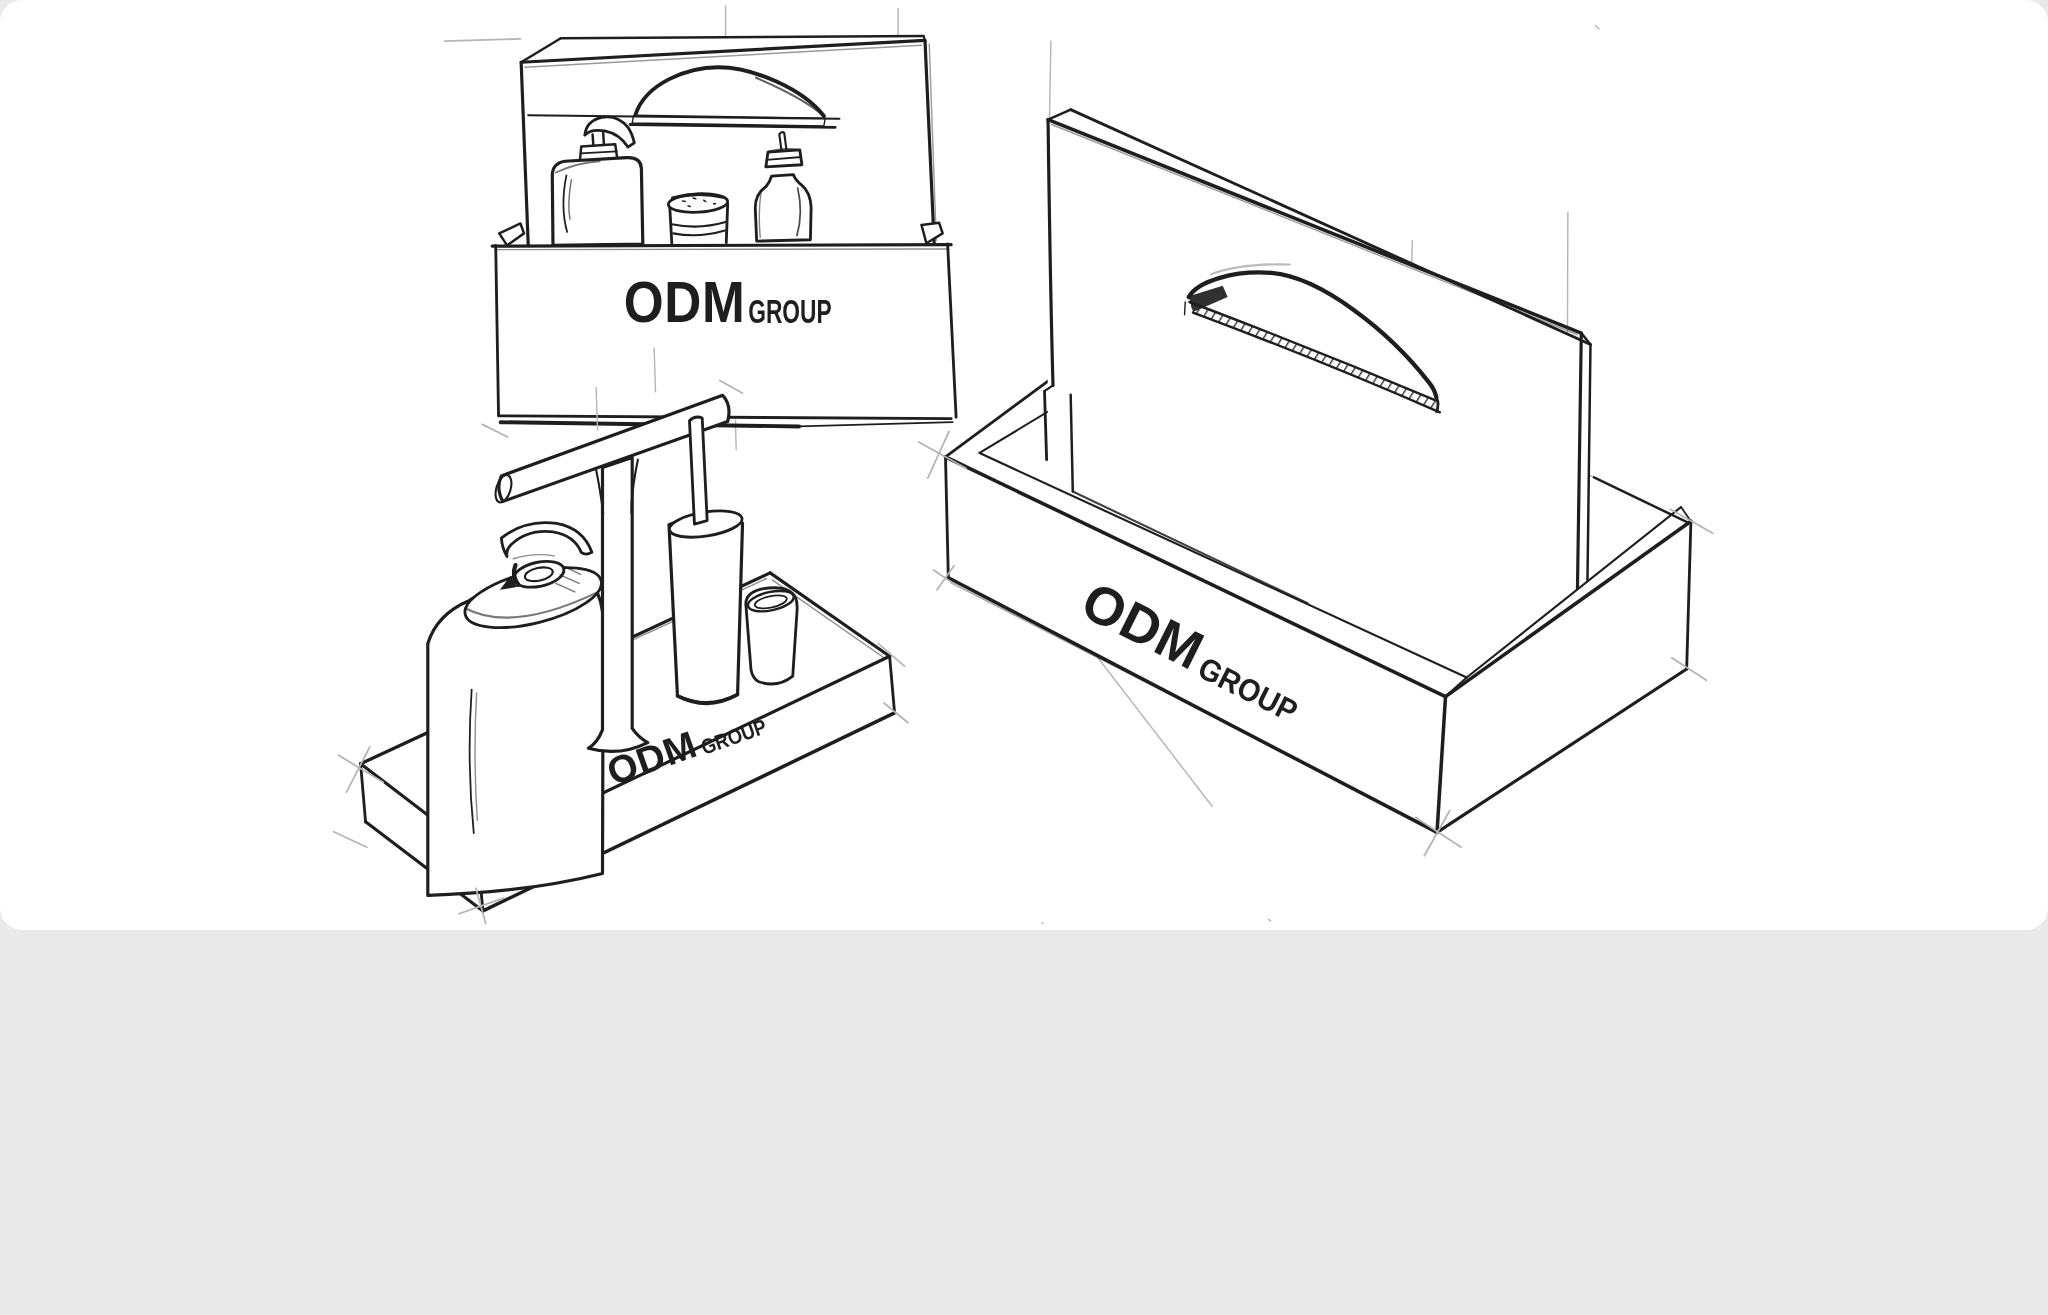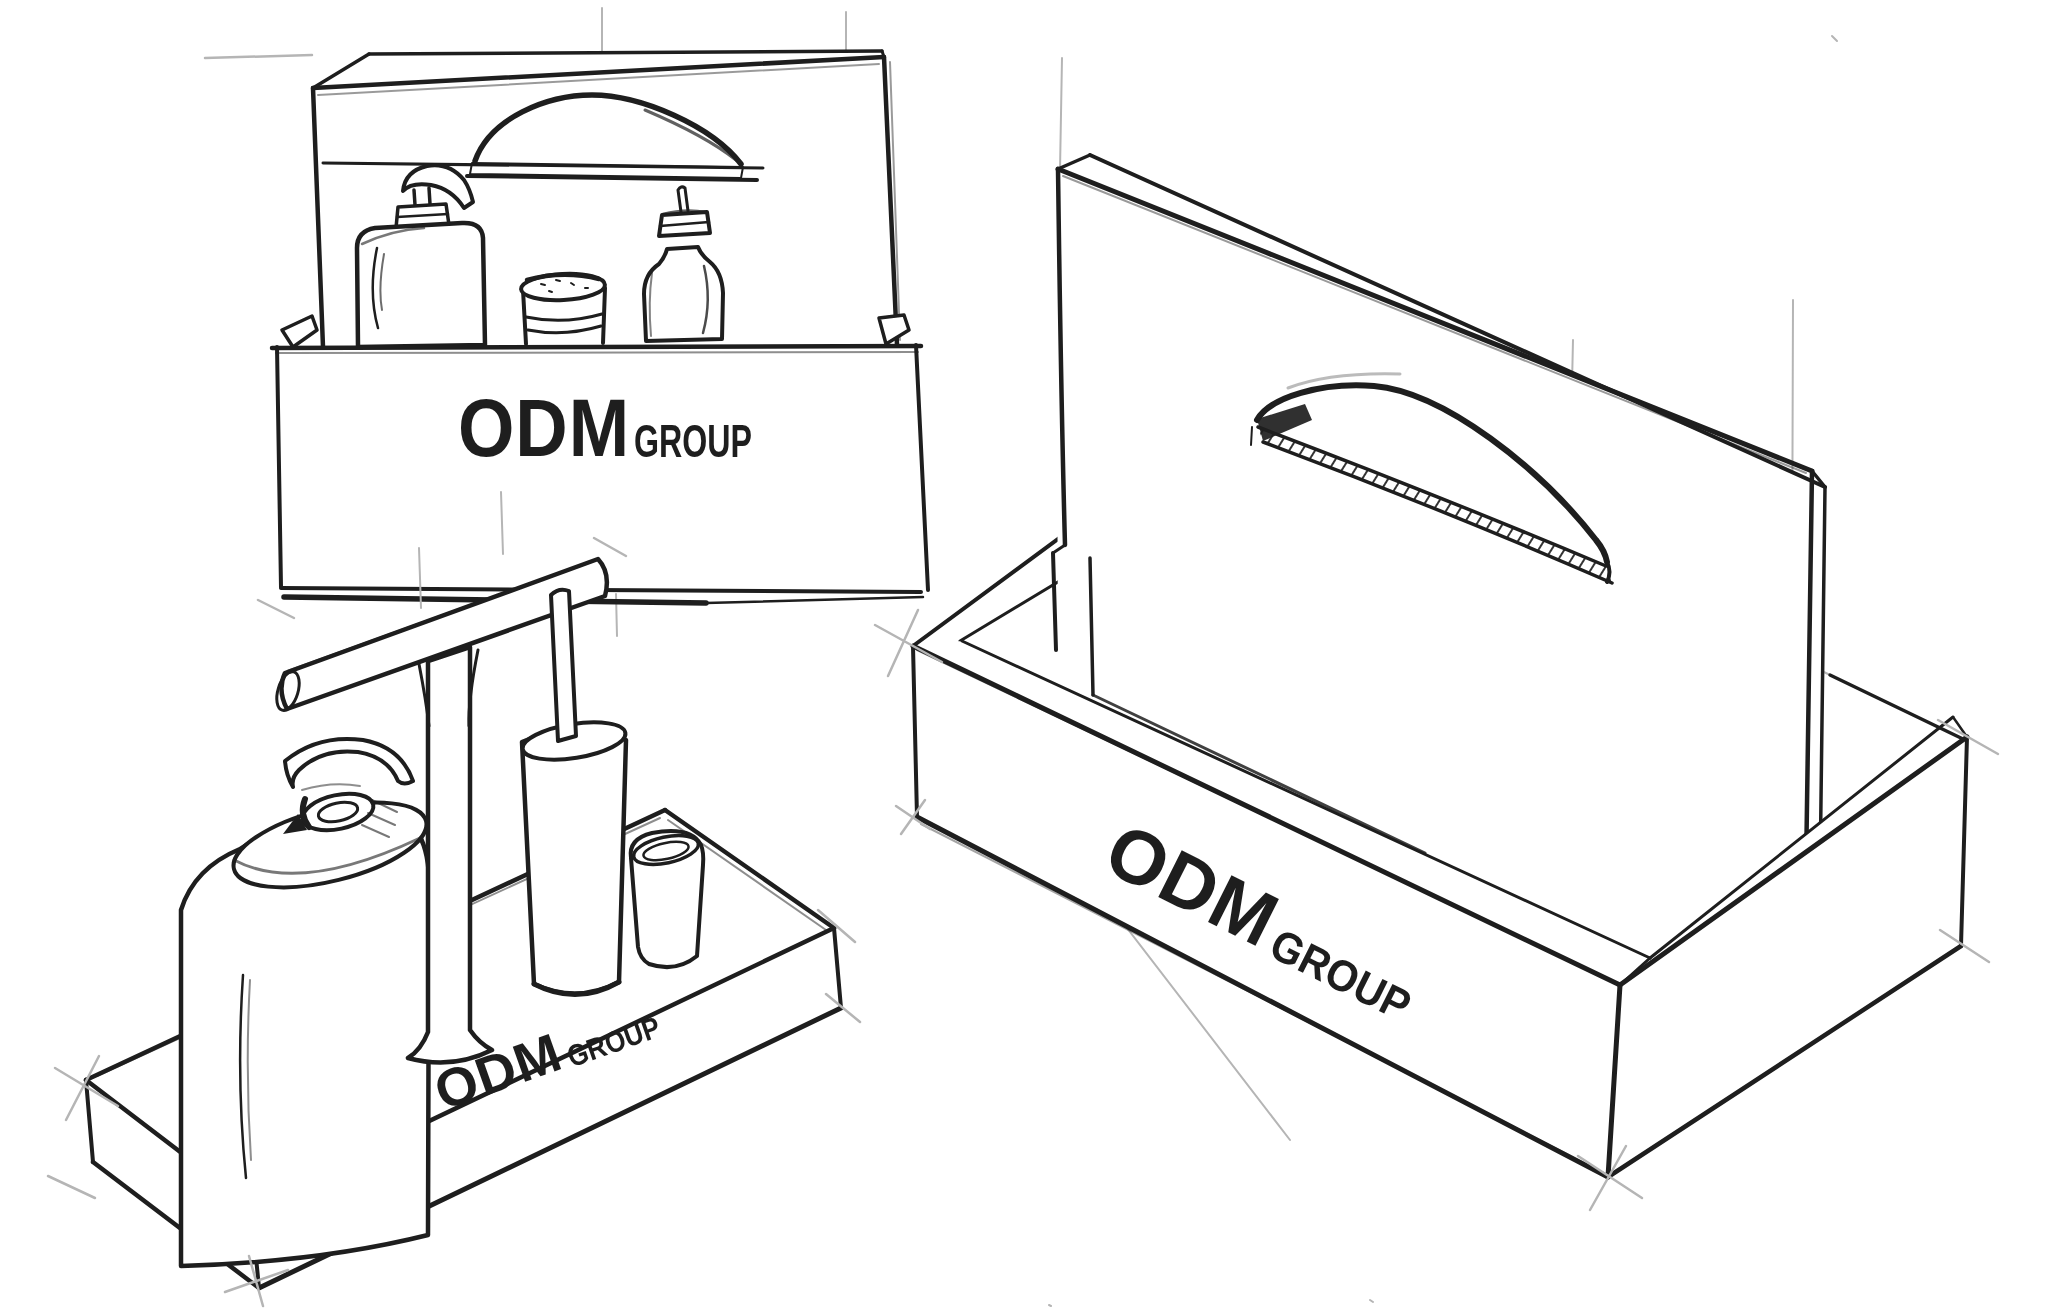--- a/index.html
+++ b/index.html
@@ -1,18 +1,18 @@
 <!DOCTYPE html>
 <html style="--background: #ffffff; --ink: #1e1e1e; --construction: #b5b5b5;"><head>
 <meta charset="utf-8">
 <style>
   html,body{margin:0;padding:0;}
   body{background:#e9e9e9;}
-  .wrap{position:relative;width:2048px;height:1315px;background:var(--background,#ffffff);
-        font-family:"Liberation Sans",sans-serif;overflow:hidden;}
+  .wrap{position:relative;width:2048px;height:930px;background:var(--background,#ffffff);
+        font-family:"Liberation Sans",sans-serif;overflow:hidden;border-radius:22px;}
   svg{display:block;width:100%;height:100%;}
   .ink{stroke:var(--ink,#1e1e1e);fill:none;stroke-linecap:round;stroke-linejoin:round;}
   .fw{fill:#ffffff;}
   .fi{fill:var(--ink,#1e1e1e);stroke:none;}
   .constr{stroke:var(--construction,#b5b5b5);fill:none;stroke-linecap:round;}
   text.logo{fill:var(--ink,#1e1e1e);stroke:none;}
   .logo-main{font-weight:bold;letter-spacing:1px;}
   .logo-sub{font-weight:bold;letter-spacing:0px;}
 </style>
 </head>

